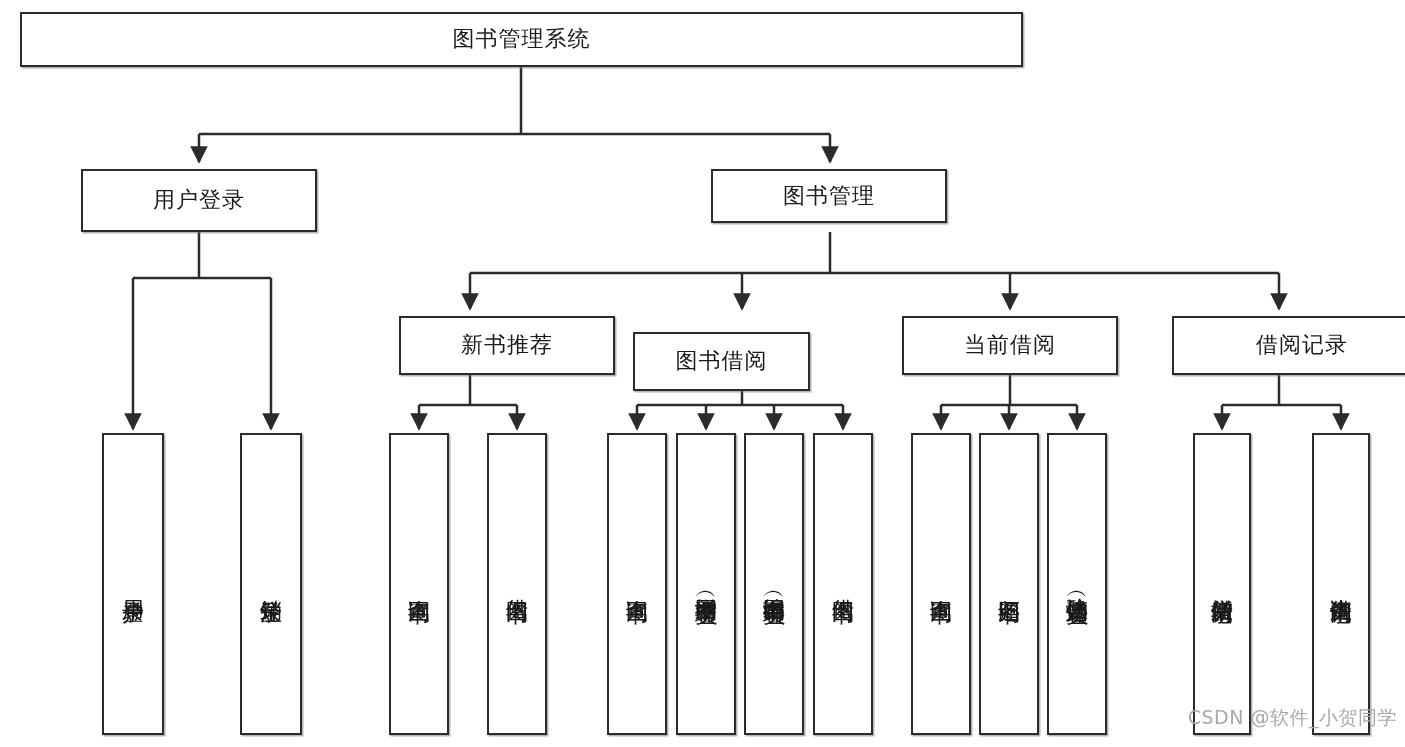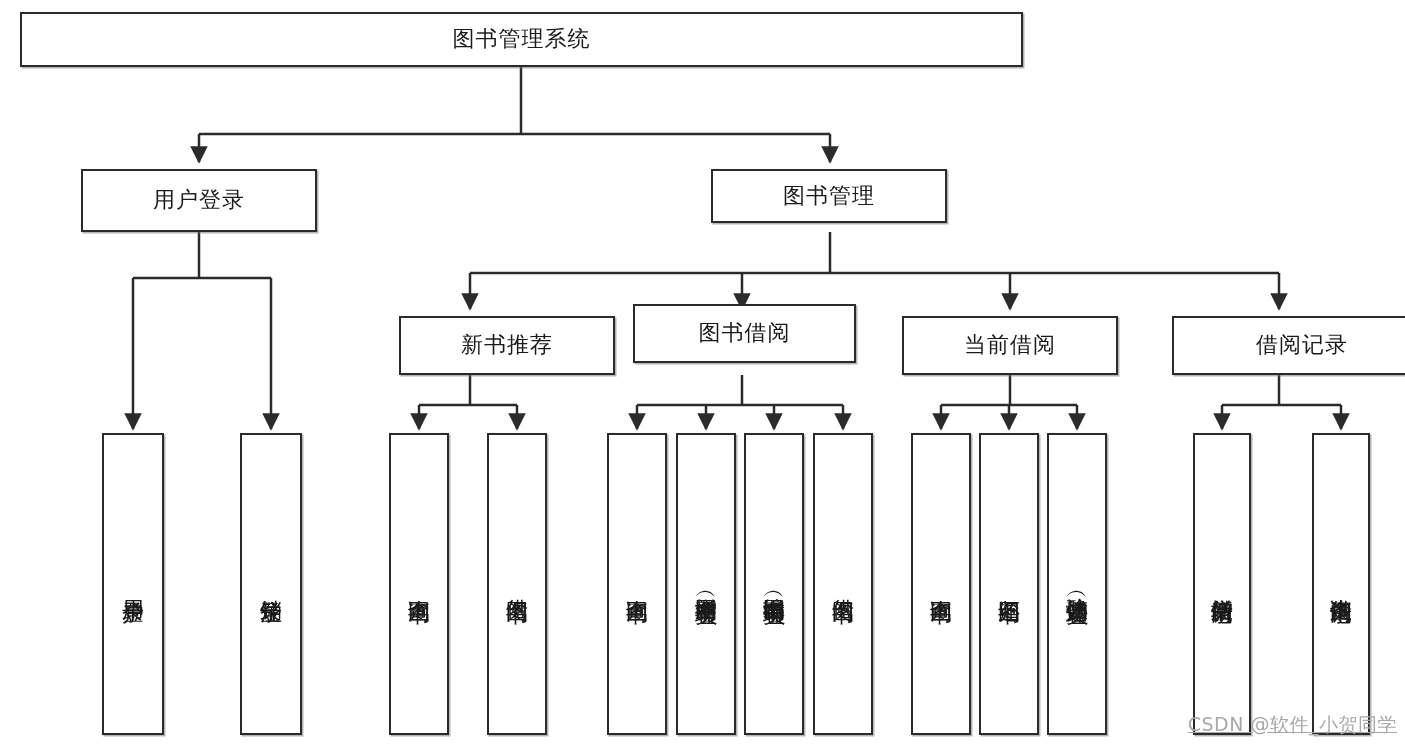--- a/index.html
+++ b/index.html
@@ -54,26 +54,25 @@
     position: absolute;
     left: 0;
     top: 0;
     width: 1405px;
     height: 747px;
     pointer-events: none;
   }
   .watermark {
     position: absolute;
     right: 8px;
-    bottom: 9px;
+    bottom: 16px;
     font-size: 19px;
     color: #a8a8a8;
     letter-spacing: 0.5px;
     white-space: nowrap;
-    text-decoration: underline;
   }
 </style>
 </head>
 <body>
 
 <div id="canvas">
 
   <svg class="edges" viewBox="0 0 1405 747" xmlns="http://www.w3.org/2000/svg">
     <defs>
       <marker id="arrow" viewBox="0 0 10 10" refX="9" refY="5" markerWidth="7" markerHeight="7" orient="auto-start-reverse">
@@ -131,21 +130,21 @@
   <div class="node horiz" style="left:81px; top:169px; width:236px; height:63px;">
     <span>用户登录</span>
   </div>
   <div class="node horiz" style="left:711px; top:169px; width:236px; height:54px;">
     <span>图书管理</span>
   </div>
 
   <div class="node horiz" style="left:362px; top:316px; width:216px; height:59px;margin-left:37px;">
     <span>新书推荐</span>
   </div>
-  <div class="node horiz" style="left:633px; top:304px; width:223px; height:59px;">
+  <div class="node horiz" style="left:633px; top:332px; width:177px; height:59px;">
     <span>图书借阅</span>
   </div>
   <div class="node horiz" style="left:902px; top:316px; width:216px; height:59px;">
     <span>当前借阅</span>
   </div>
   <div class="node horiz" style="left:1172px; top:316px; width:260px; height:59px;">
     <span>借阅记录</span>
   </div>
 
   <div class="node vert" style="left:102px; top:433px; width:62px; height:302px;">

